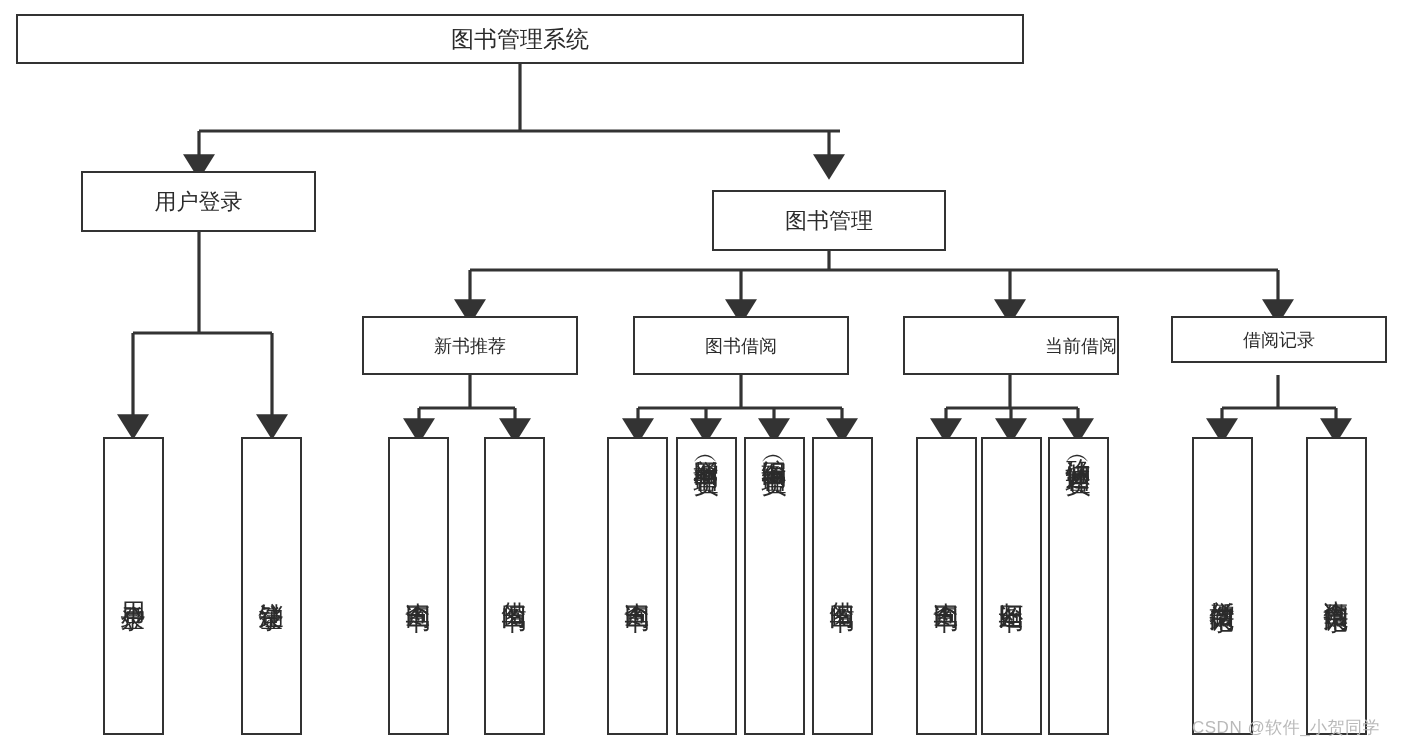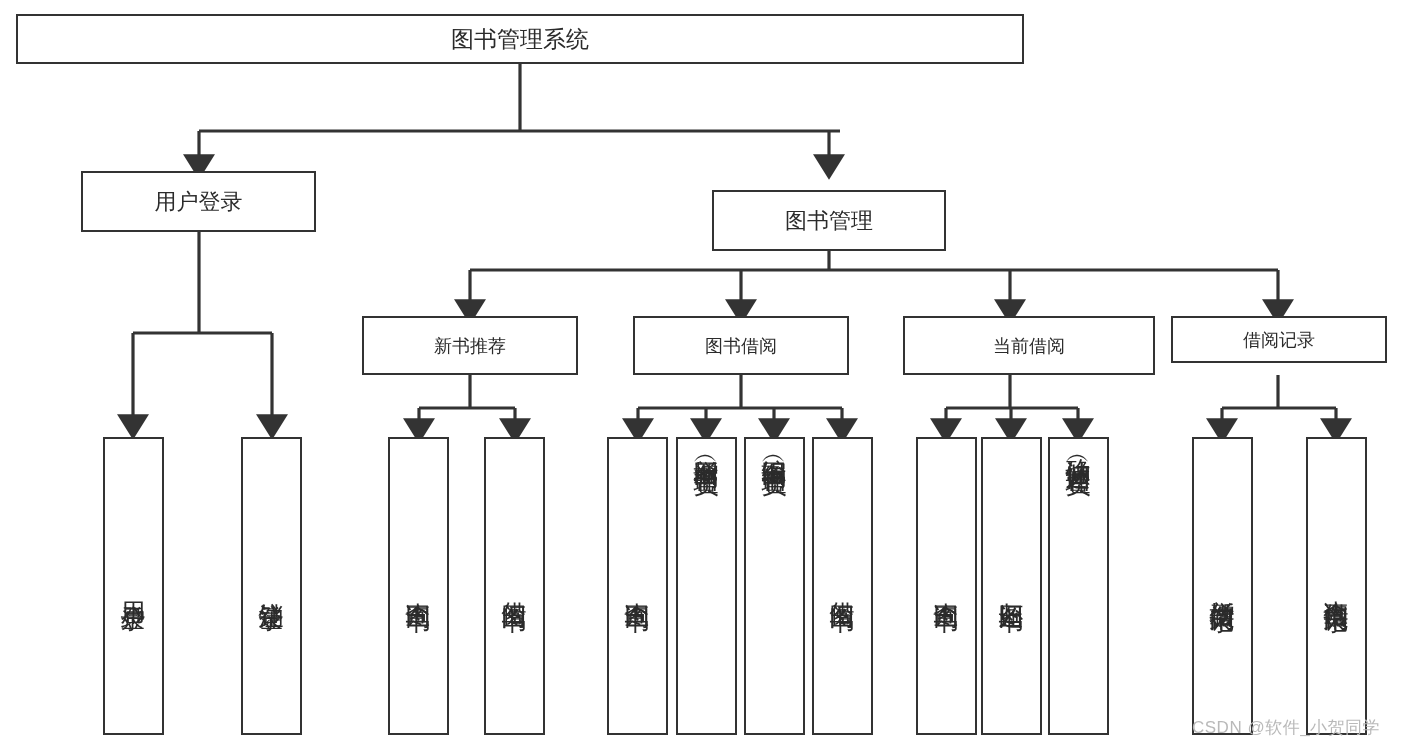--- a/index.html
+++ b/index.html
@@ -131,21 +131,21 @@
   <div class="node level1" style="left:712px; top:162px; width:234px; height:61px;margin-top:28px;">
     <span class="node-label">图书管理</span>
   </div>
 
   <div class="node level2" style="left:362px; top:316px; width:216px; height:59px;">
     <span class="node-label">新书推荐</span>
   </div>
   <div class="node level2" style="left:633px; top:316px; width:216px; height:59px;">
     <span class="node-label">图书借阅</span>
   </div>
-  <div class="node level2" style="left:903px; top:316px; width:252px; height:59px;">
+  <div class="node level2" style="left:903px; top:316px; width:216px; height:59px;justify-content:flex-end;">
     <span class="node-label">当前借阅</span>
   </div>
   <div class="node level2" style="left:1171px; top:316px; width:216px; height:47px;">
     <span class="node-label">借阅记录</span>
   </div>
 
   <div class="node leaf center-text" style="left:103px; top:437px; width:61px; height:298px;">
     <span class="node-label">用户登录</span>
   </div>
   <div class="node leaf center-text" style="left:241px; top:437px; width:61px; height:298px;">

